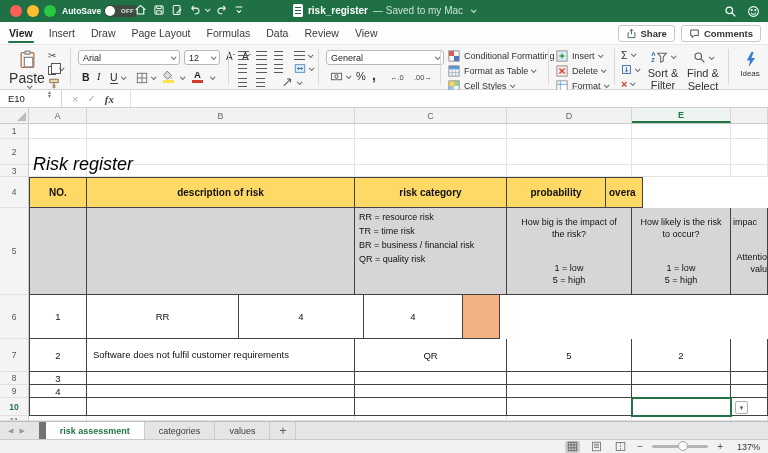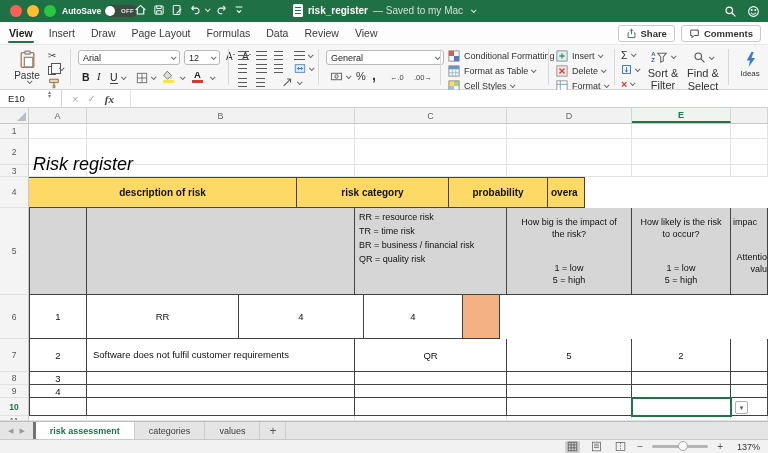--- a/index.html
+++ b/index.html
@@ -89,21 +89,21 @@
   .frag .l2 { text-align:right; margin-top:22px; }
   .frag .l3 { text-align:right; }
   .desc { display:flex; align-items:center; padding:0 6px; line-height:1.35; }
   .selbox { position:absolute; left:631px; top:273px; width:101px; height:20px; border:2px solid #217346; z-index:4; pointer-events:none; }
   .valbtn { position:absolute; left:735px; top:277px; width:13px; height:13px; background:#fcfcfc; border:1px solid #b0b0b0; border-radius:2px; z-index:5; font-size:7px; color:#555; display:flex; align-items:center; justify-content:center; }
 
   
   .stabs { position:absolute; top:421px; left:0; width:768px; height:18px; background:#e5e5e5; border-top:1px solid #bdbdbd; display:flex; align-items:stretch; }
   .nav { display:flex; align-items:center; gap:6px; padding:0 8px; font-size:7px; color:#9a9a9a; }
   .stab { display:flex; align-items:center; padding:0 14px; font-size:9px; color:#3c3c3c; border-right:1px solid #cccccc; }
-  .stab.active { background:#fff; color:#217346; font-weight:700; border-left:3px solid #737373; }
+  .stab.active { background:#fff; color:#217346; font-weight:700; border-left:7px solid #737373;margin-left:6px; }
   .stab.add { font-size:12px; color:#555; padding:0 9px; }
 
   
   .status { position:absolute; top:439px; left:0; width:768px; height:14px; background:#f2f2f2; border-top:1px solid #c9c9c9; }
   .status-right { position:absolute; right:8px; top:0; height:13px; display:flex; align-items:center; gap:9px; }
   .vic { width:15px; height:12px; display:flex; align-items:center; justify-content:center; border-radius:2px; }
   .vic.active { background:#cfcfcf; }
   .zoomtrack { width:56px; height:3px; background:#b5b5b5; border-radius:2px; position:relative; }
   .zoomthumb { position:absolute; left:26px; top:-4px; width:10px; height:10px; background:#fdfdfd; border:1px solid #a5a5a5; border-radius:50%; }
   .zoomsign { font-size:10px; color:#555; }
@@ -213,21 +213,21 @@
   </div>
 
   <div class="ribbon">
 
     <div class="ricon" style="left:10px; top:5px; flex-direction:column; width:34px; align-items:center;">
       <svg width="17" height="19" viewBox="0 0 16 18" fill="none" stroke="#b5713f" stroke-width="1.2">
           <rect x="2" y="2.5" width="12" height="14" rx="1"></rect>
           <rect x="5.5" y="1" width="5" height="3" rx="0.5" fill="#e7e7e7" stroke="#8a8a8a"></rect>
           <rect x="5" y="7" width="8" height="9" fill="#fff" stroke="#8a8a8a"></rect>
         </svg>
-      <span style="font-size:10px; color:#333; margin-top:1px;">Paste</span>
+      <span style="font-size:14px; color:#333; margin-top:1px;">Paste</span>
       <span class="cv" style="margin-top:-1px;"></span>
     </div>
     <span class="ricon" style="left:48px; top:5px;">
         <span class="glyph">✂</span>
       </span>
     <span class="ricon" style="left:48px; top:18px;">
         <span class="copyic"></span>
         <span class="cv"></span>
       </span>
     <span class="ricon" style="left:48px; top:33px;">
@@ -514,20 +514,21 @@
       <div class="c w58"></div>
         <div class="c w268"></div>
         <div class="c w152"></div>
         <div class="c w125"></div>
         <div class="c w99"></div>
         <div class="c w37"></div>
     </div>
 
     <div class="r" style="height:31px;">
       <div class="g">4</div>
+      <div class="c w58 t tt tl2 yellow">NO.</div>
       <div class="c w268 t tt yellow">description of risk</div>
       <div class="c w152 t tt yellow">risk category</div>
       <div class="c w99 t tt yellow">probability</div>
       <div class="c w37 t tt yellow" style="justify-content:flex-start; padding-left:3px;">overa</div>
     </div>
 
     <div class="r" style="height:87px;">
       <div class="g">5</div>
       <div class="c w58 t tl2 gray"></div>
       <div class="c w268 t gray"></div>

